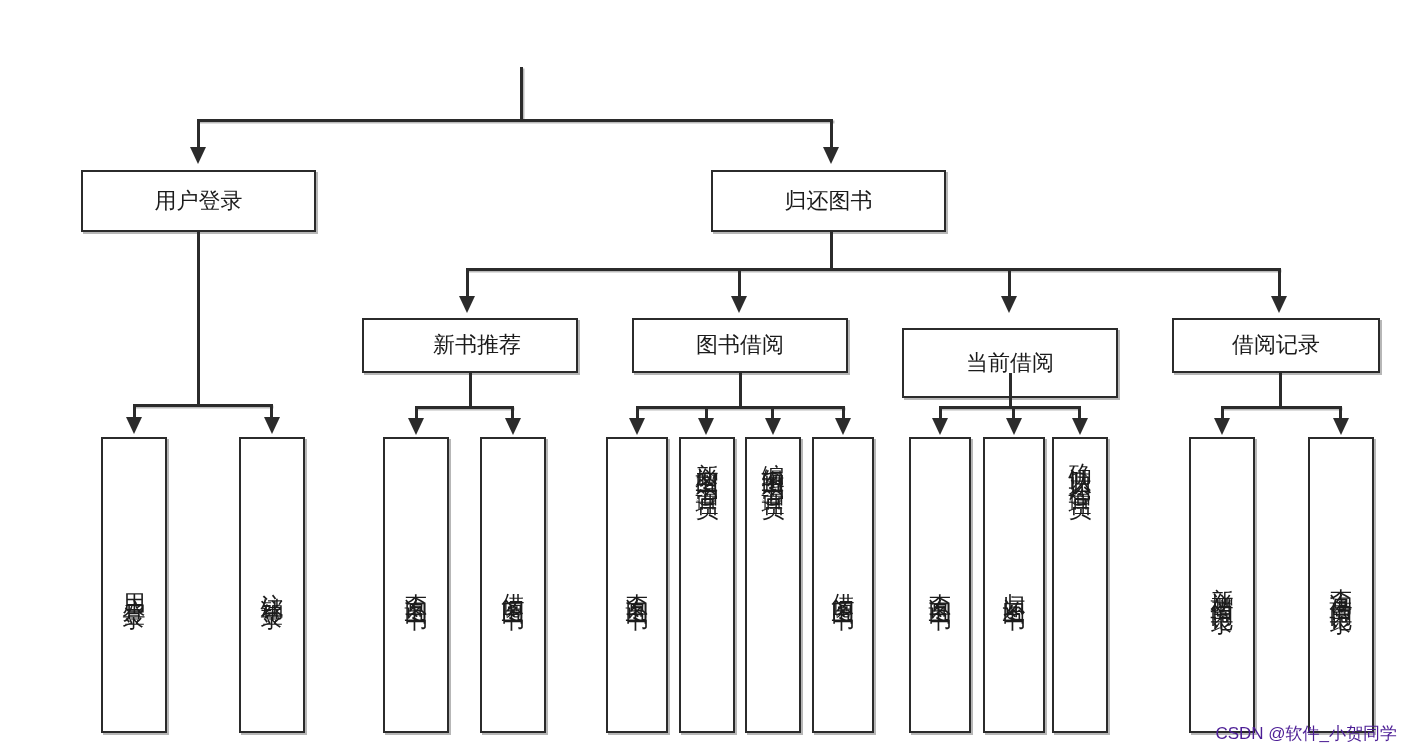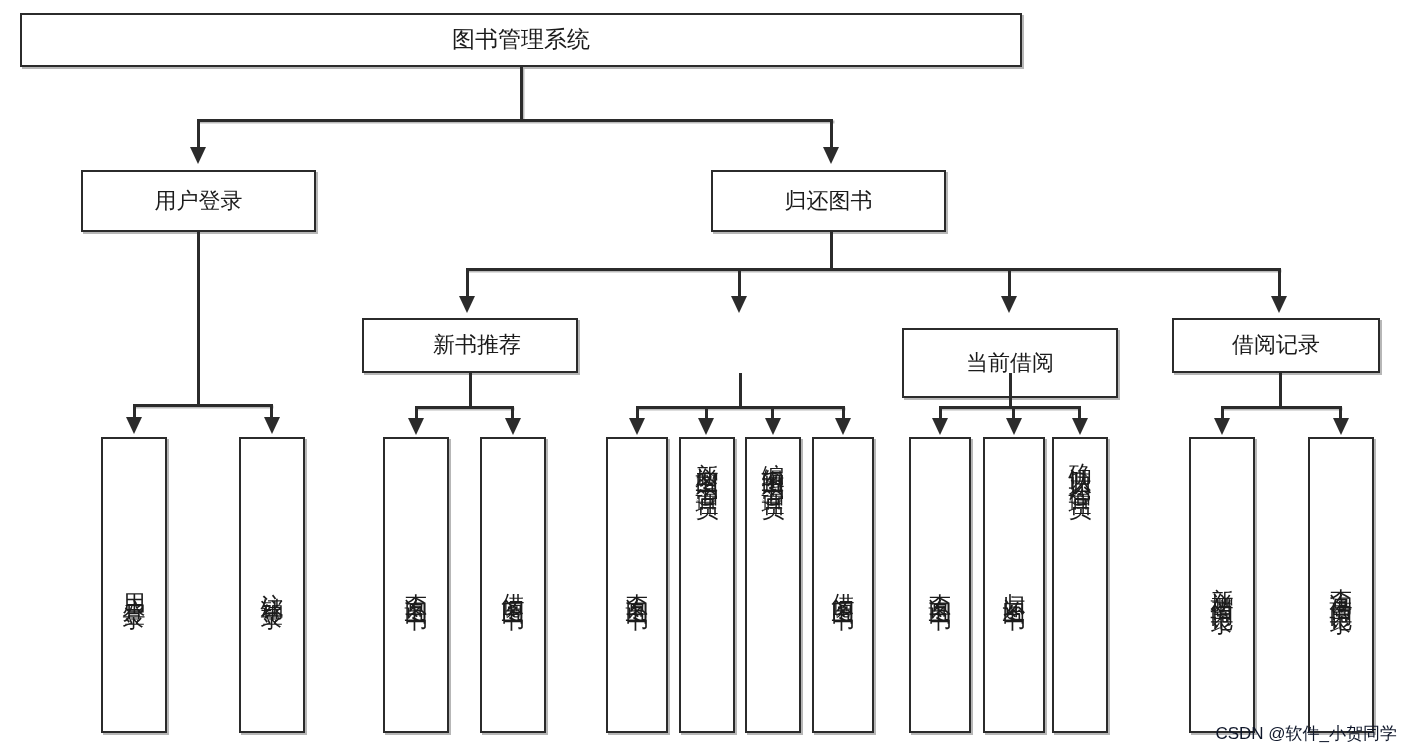--- a/index.html
+++ b/index.html
@@ -64,34 +64,31 @@
     border-right:8px solid transparent;
     border-top:17px solid #2b2b2b;
   }
 
   
   #watermark{
     position:absolute;
     right:8px;
     bottom:2px;
     font-size:17px;
-    color:#0f172a;
+    color:#4c1d95;
     white-space:nowrap;
     pointer-events:none;
     font-family:"Liberation Sans","DejaVu Sans",sans-serif;
   }
 </style>
 </head>
 <body>
 
 <div id="canvas">
 
-  <div class="node root" style="left:20px;top:13px;width:1002px;height:54px;">
-    <span>图书管理系统</span>
-  </div>
 
   <div class="ln v sh" style="left:520px;top:67px;width:2.5px;height:52px;"></div>
 
   <div class="ln h sh" style="left:197px;top:119px;width:636px;height:2.5px;"></div>
 
   <div class="ln v" style="left:197px;top:119px;width:2.5px;height:32px;"></div>
   <div class="arrow" style="left:190px;top:147px;"></div>
 
   <div class="ln v" style="left:830px;top:119px;width:2.5px;height:32px;"></div>
   <div class="arrow" style="left:823px;top:147px;"></div>
@@ -121,20 +118,23 @@
   <div class="arrow" style="left:731px;top:296px;"></div>
 
   <div class="ln v" style="left:1008px;top:268px;width:2.5px;height:32px;"></div>
   <div class="arrow" style="left:1001px;top:296px;"></div>
 
   <div class="ln v" style="left:1278px;top:268px;width:2.5px;height:32px;"></div>
   <div class="arrow" style="left:1271px;top:296px;"></div>
 
   <div class="node lvl3" style="left:362px;top:318px;width:216px;height:55px;padding-left:14px;">
     <span>新书推荐</span>
+  </div>
+  <div class="node lvl3" style="left:632px;top:318px;width:216px;height:55px;">
+    <span>图书借阅</span>
   </div>
   <div class="node lvl3" style="left:902px;top:328px;width:216px;height:70px;">
     <span>当前借阅</span>
   </div>
   <div class="node lvl3" style="left:1172px;top:318px;width:208px;height:55px;">
     <span>借阅记录</span>
   </div>
 
   <div class="ln v" style="left:469px;top:373px;width:2.5px;height:35px;"></div>
   <div class="ln h sh" style="left:415px;top:406px;width:98px;height:2.5px;"></div>

